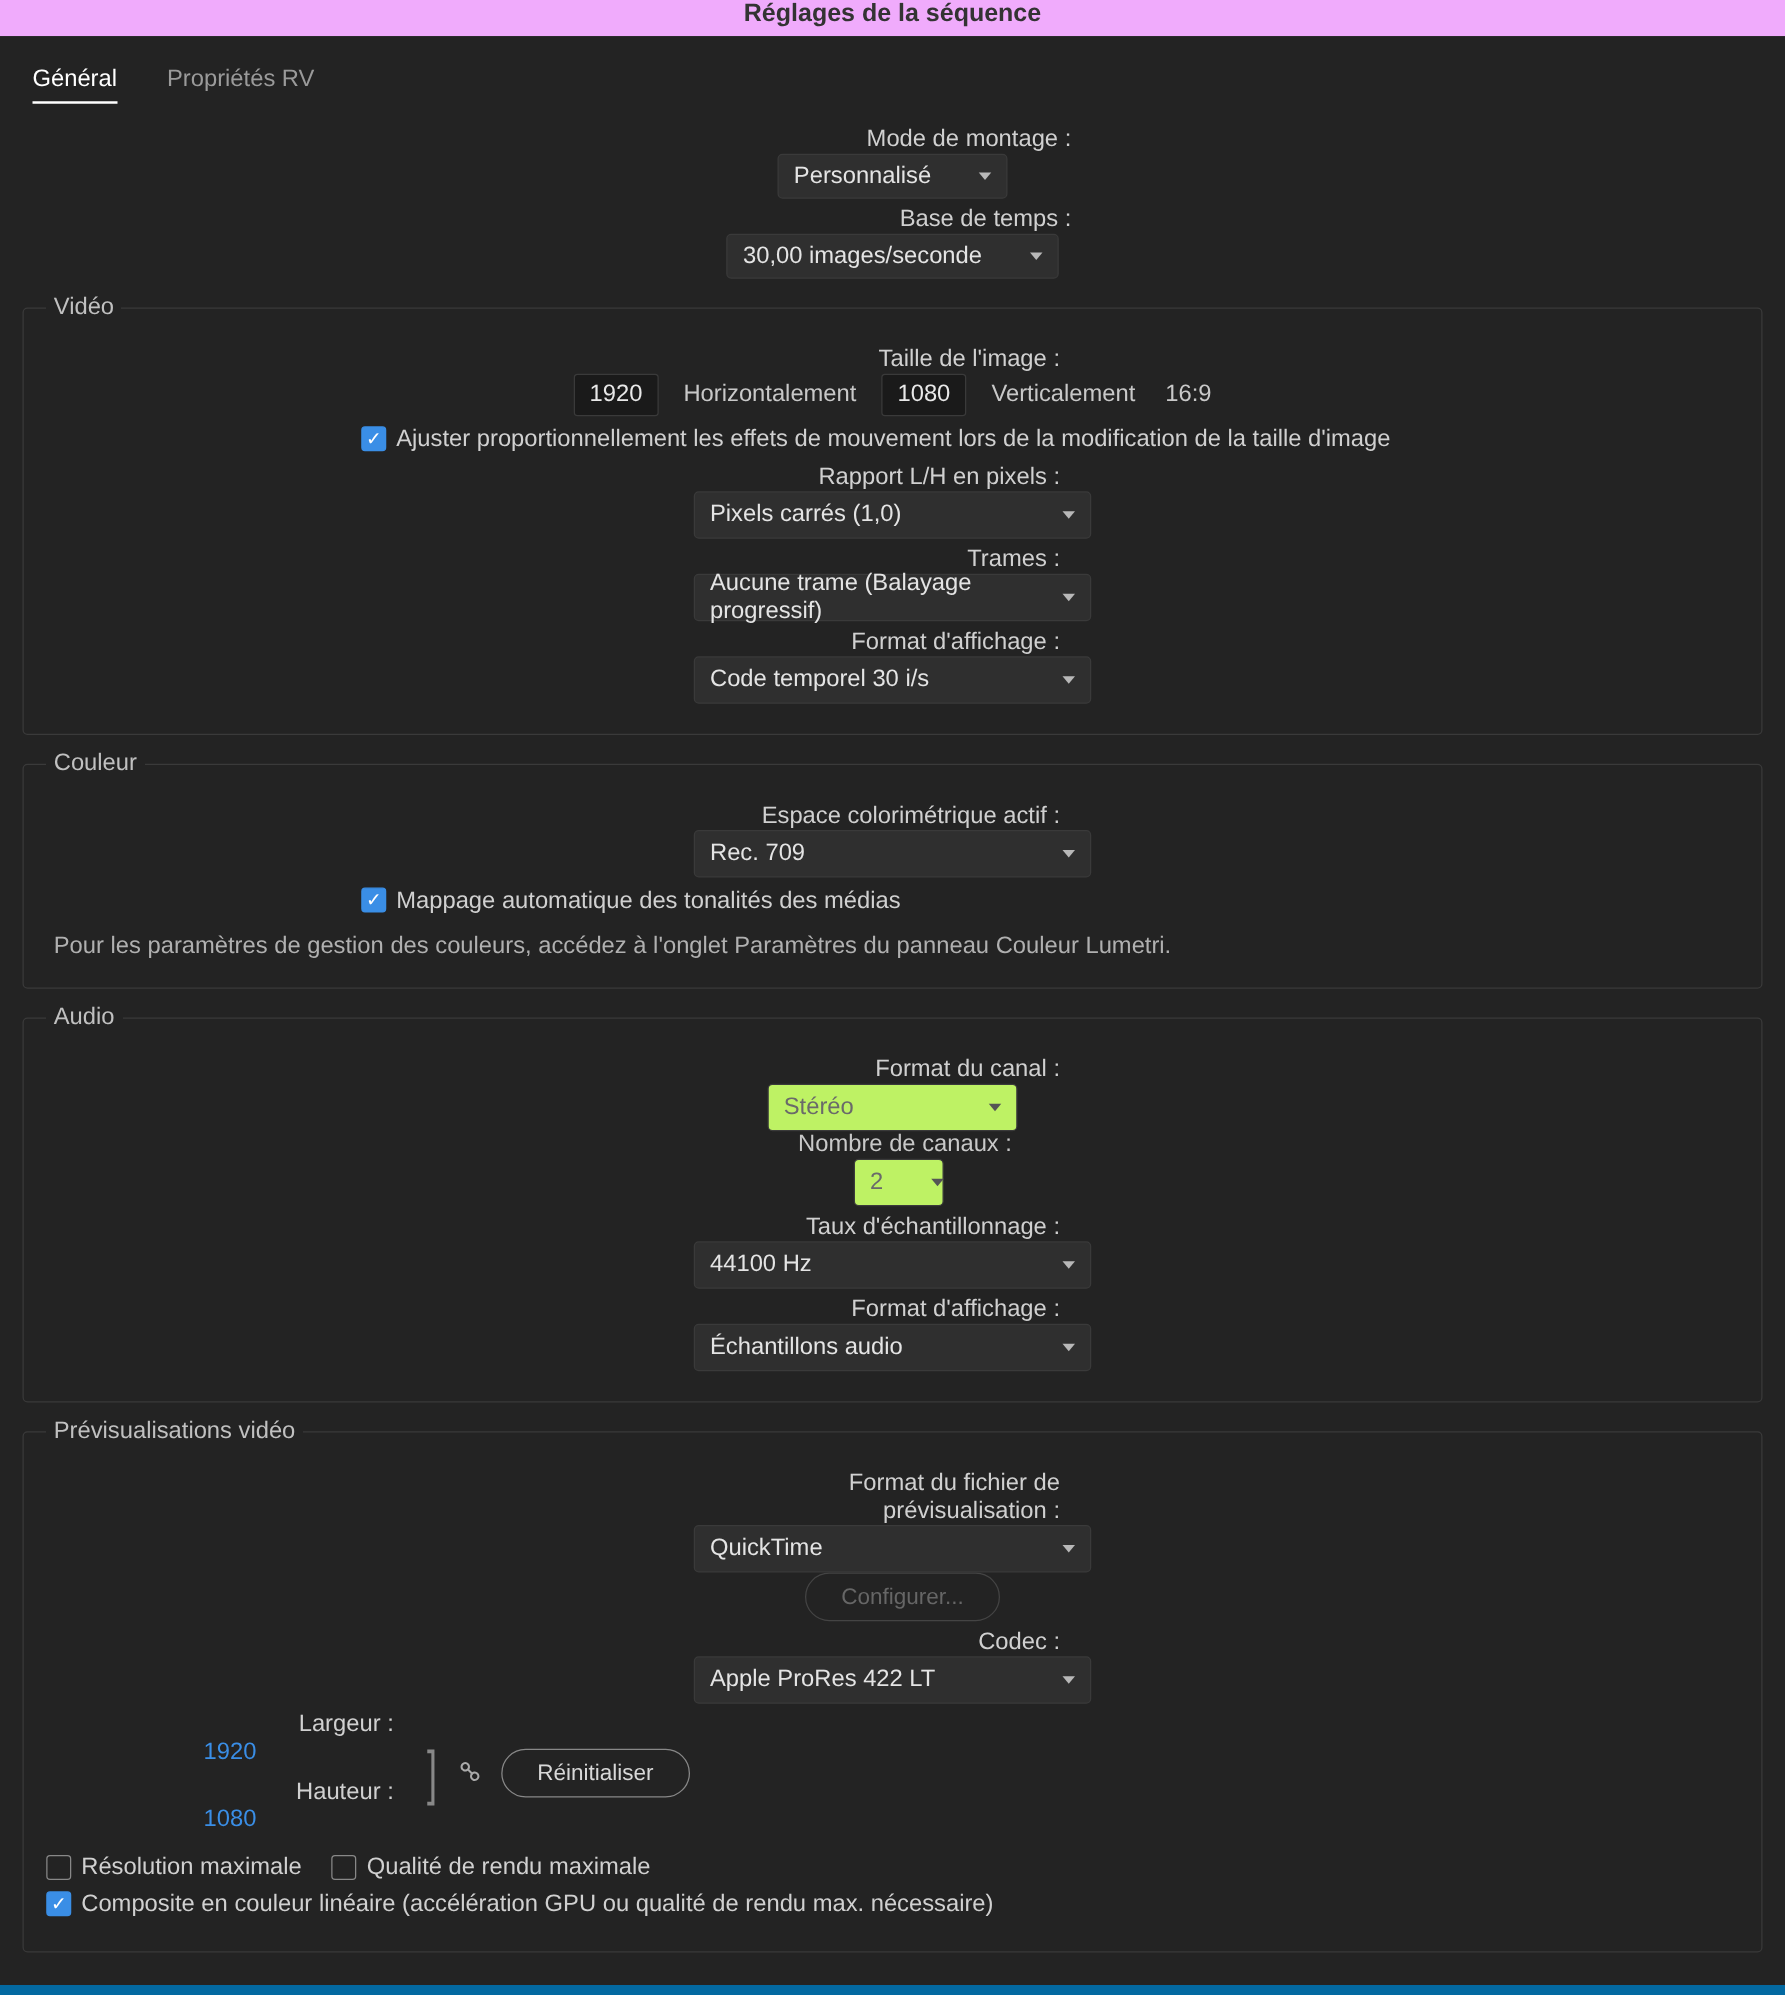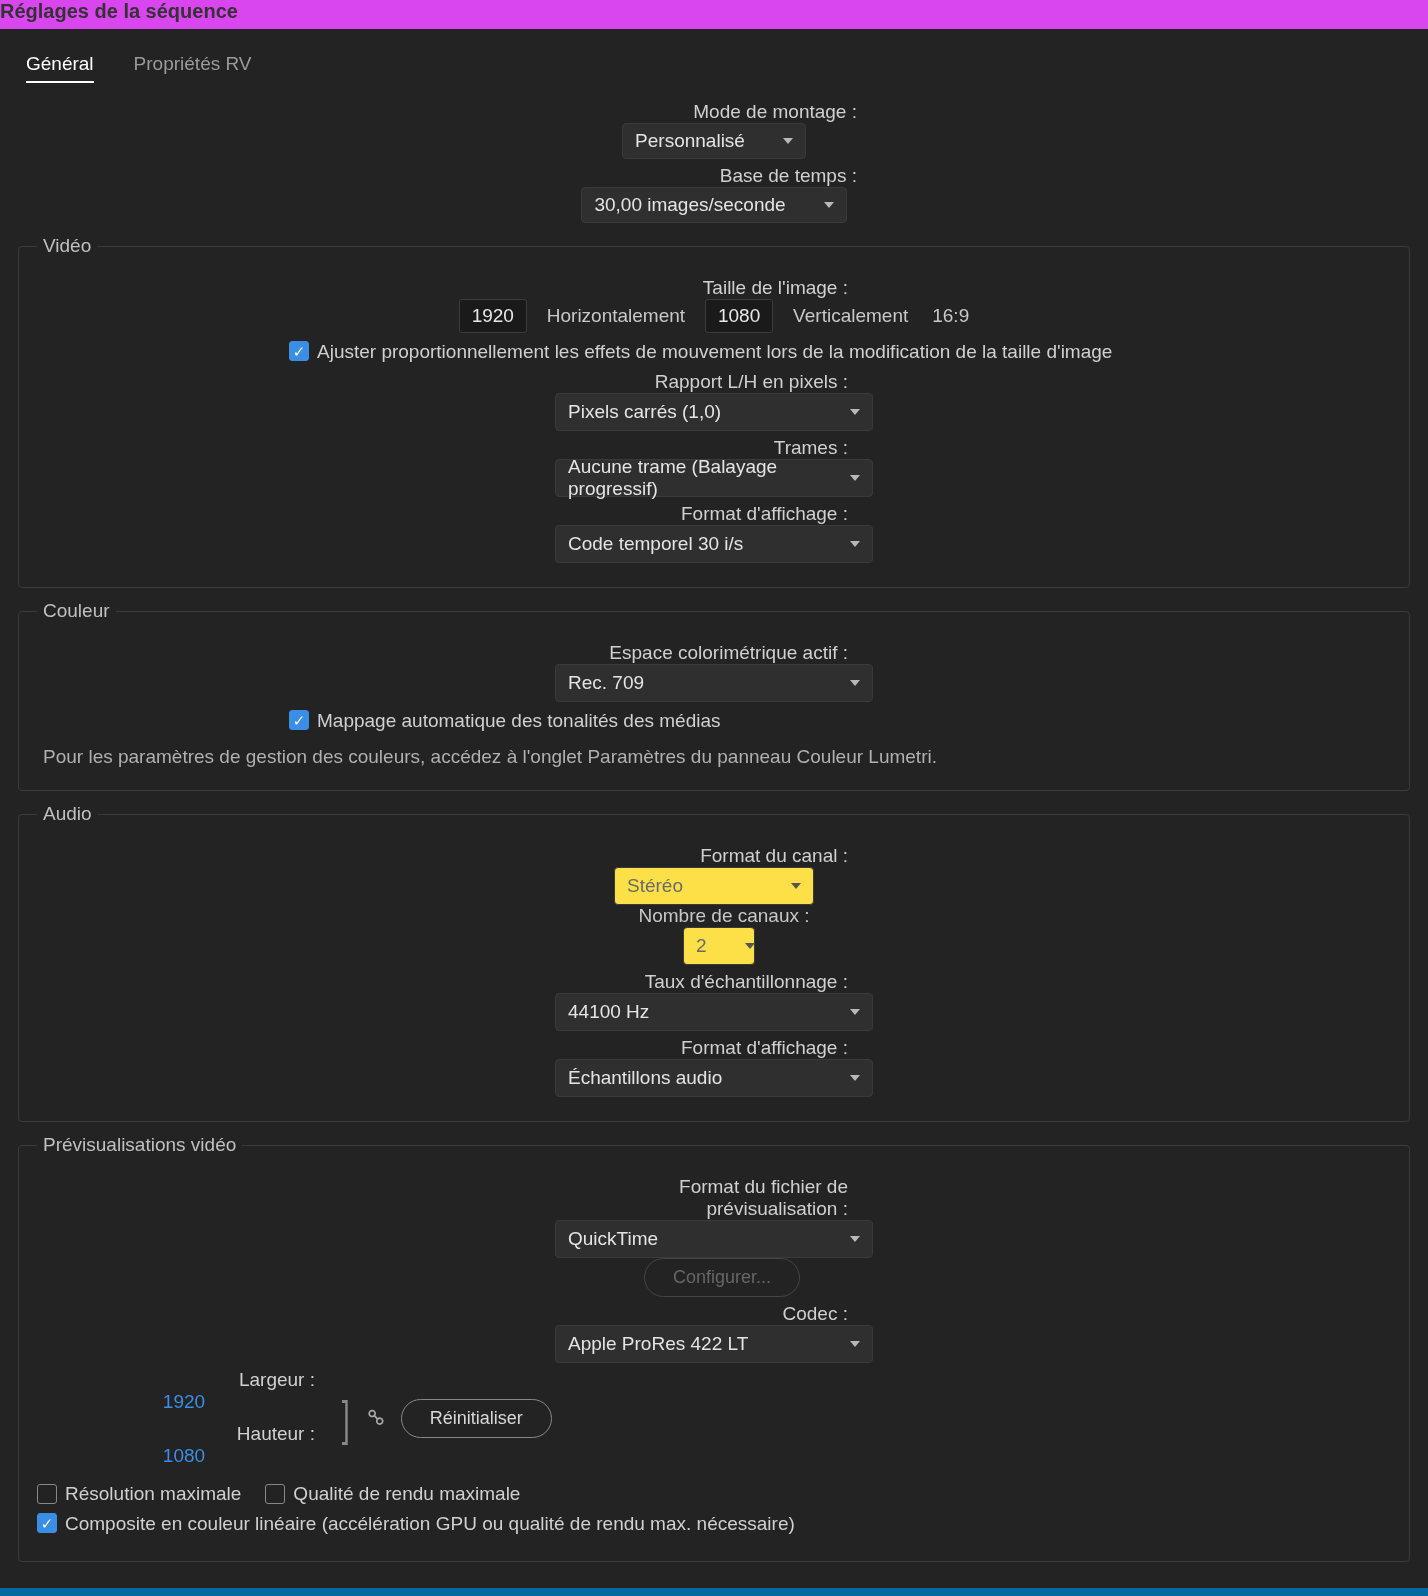--- a/index.html
+++ b/index.html
@@ -4,24 +4,24 @@
 <style>
   * { box-sizing: border-box; margin: 0; padding: 0; }
   body {
     background: #1f1f1f;
     color: #d0d0d0;
     font-family: -apple-system, BlinkMacSystemFont, "Segoe UI", sans-serif;
     font-size: 19px;
     width: 1428px;
   }
   .titlebar {
-    background: #d946ef;
+    background: #f0abfc;
     color: #333;
     font-weight: 600;
-    text-align: left;
+    text-align: center;
     padding: 0 0 6px 0;
     font-size: 20px;
   }
   .content {
     background: #232323;
     padding: 10px 0 0 0;
   }
   .tabs {
     display: flex;
     gap: 40px;
@@ -62,21 +62,21 @@
     align-items: center;
     justify-content: space-between;
     cursor: pointer;
     position: relative;
     gap: 38px;
   }
   .dropdown.full { flex: 1; max-width: 704px; }
   .dropdown.med { width: 318px; }
   .dropdown.small { width: 200px; }
   .dropdown.tiny { width: 72px; }
-  .dropdown.disabled { color: #6a6a6a; background: #fde047; }
+  .dropdown.disabled { color: #6a6a6a; background: #bef264; }
   .chev {
     width: 0; height: 0;
     border-left: 5px solid transparent;
     border-right: 5px solid transparent;
     border-top: 6px solid #b8b8b8;
   }
   .dropdown.disabled .chev { border-top-color: #555; }
   .numbox {
     background: #1a1a1a;
     border: 1px solid #3a3a3a;

